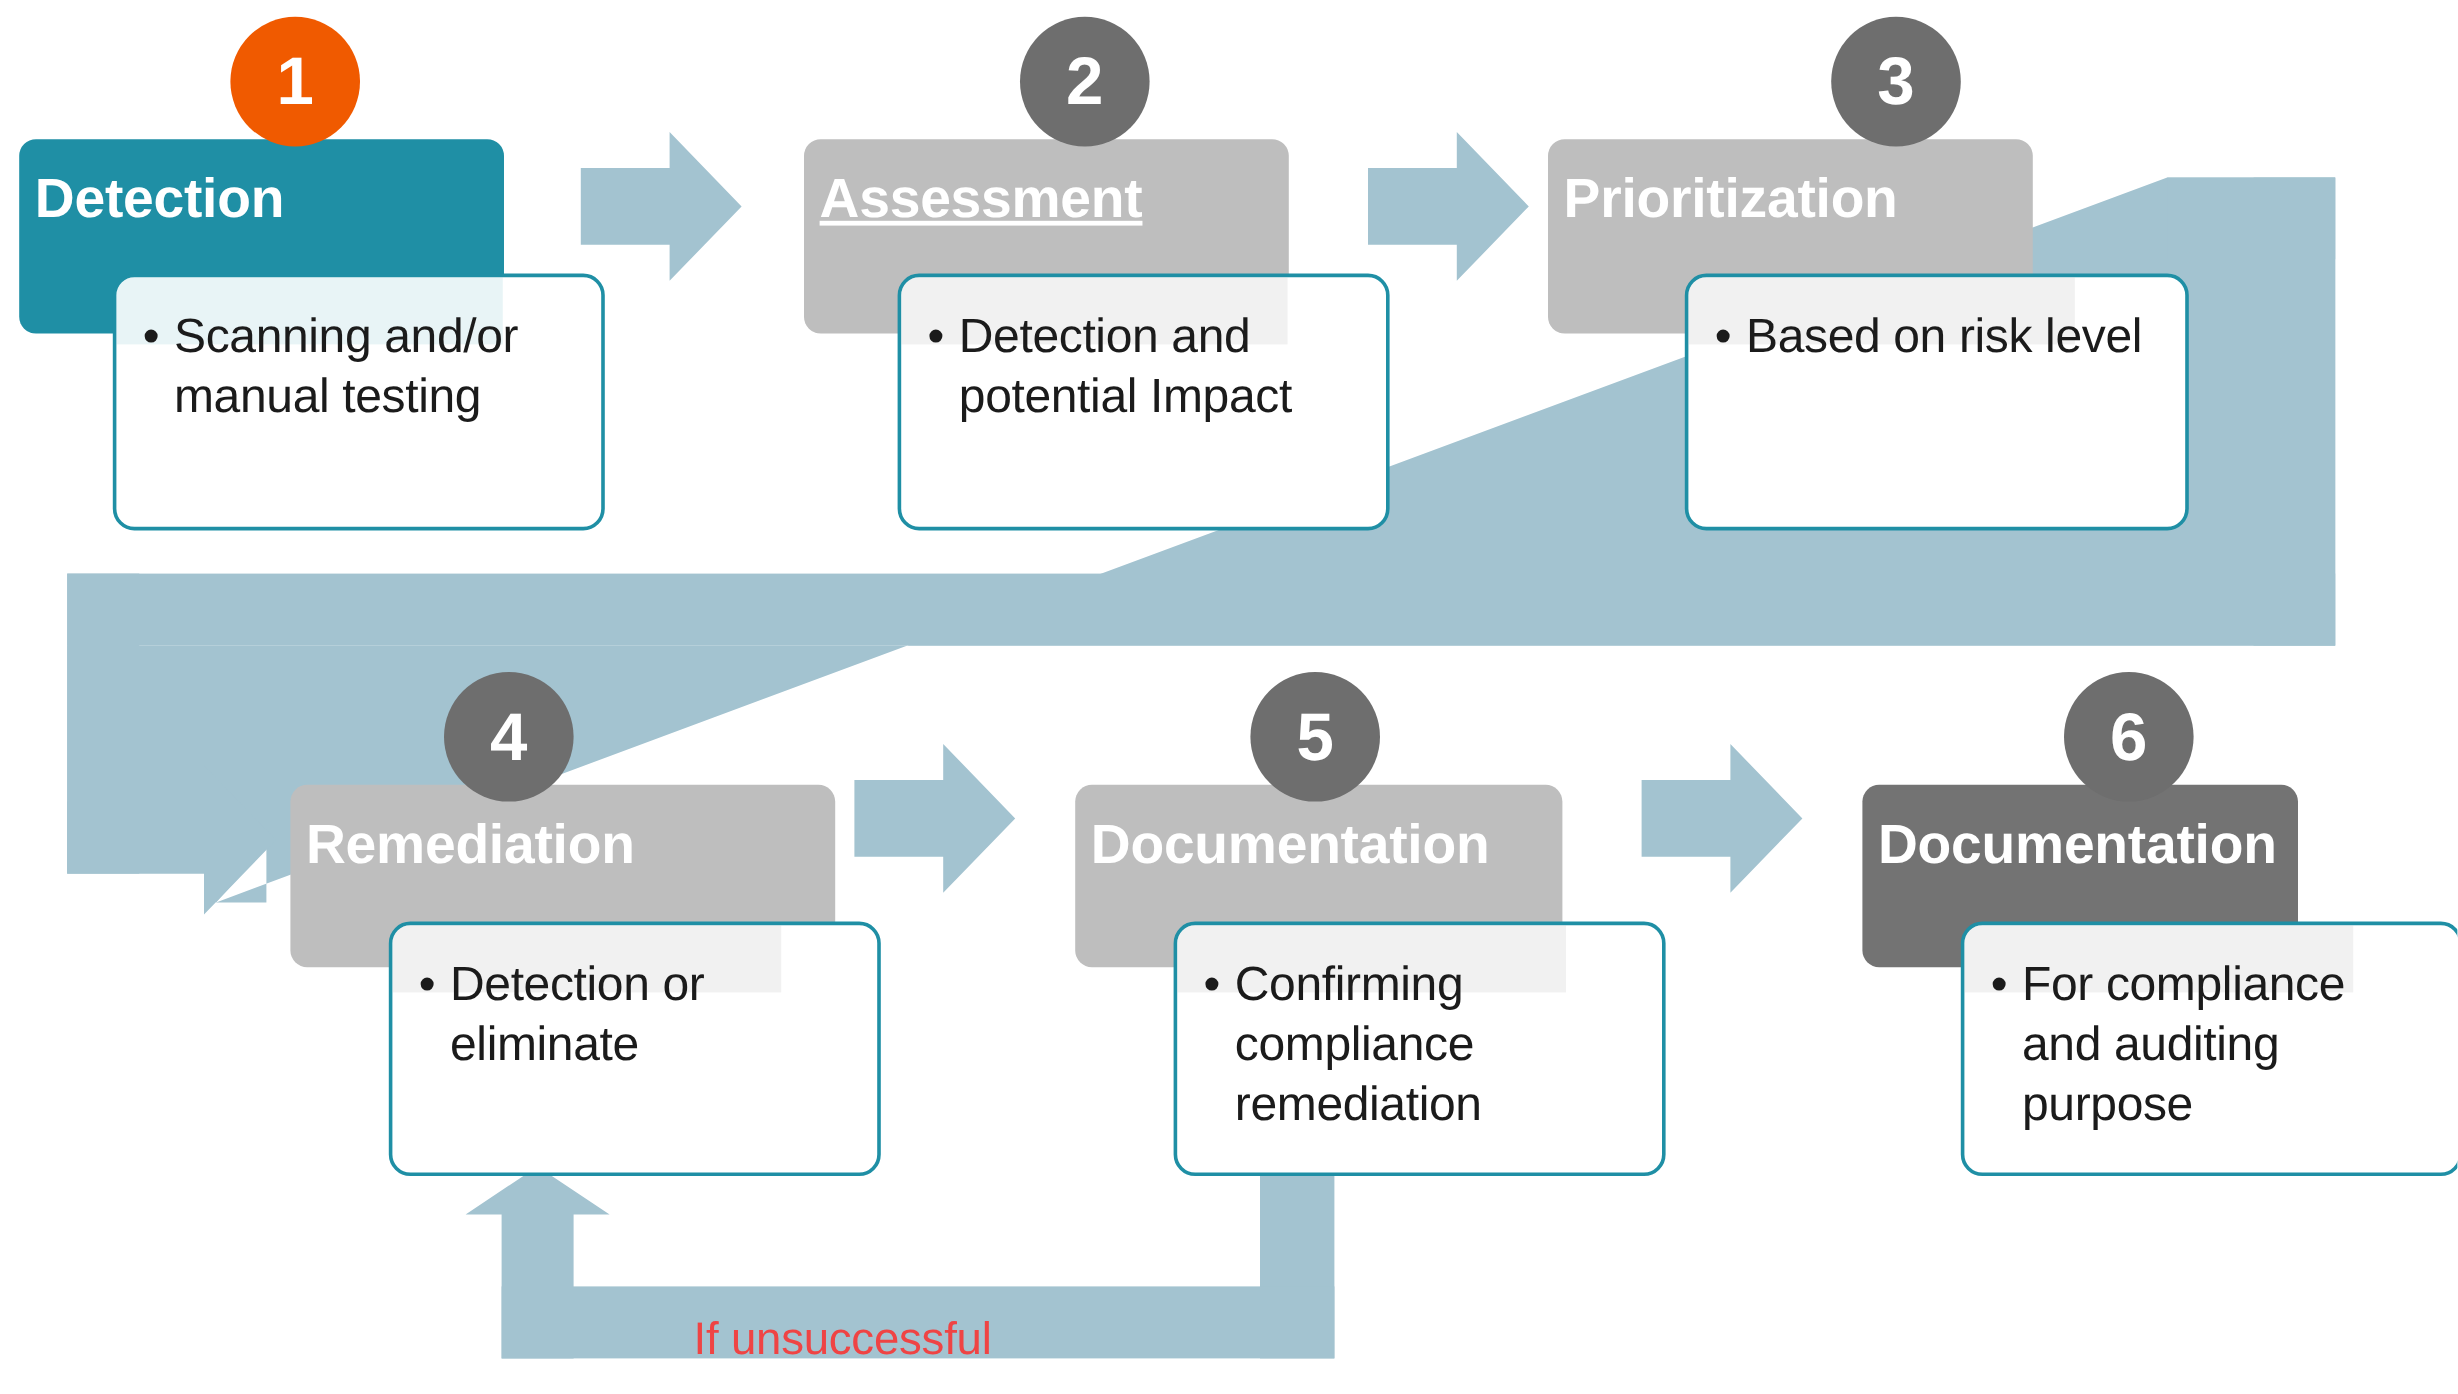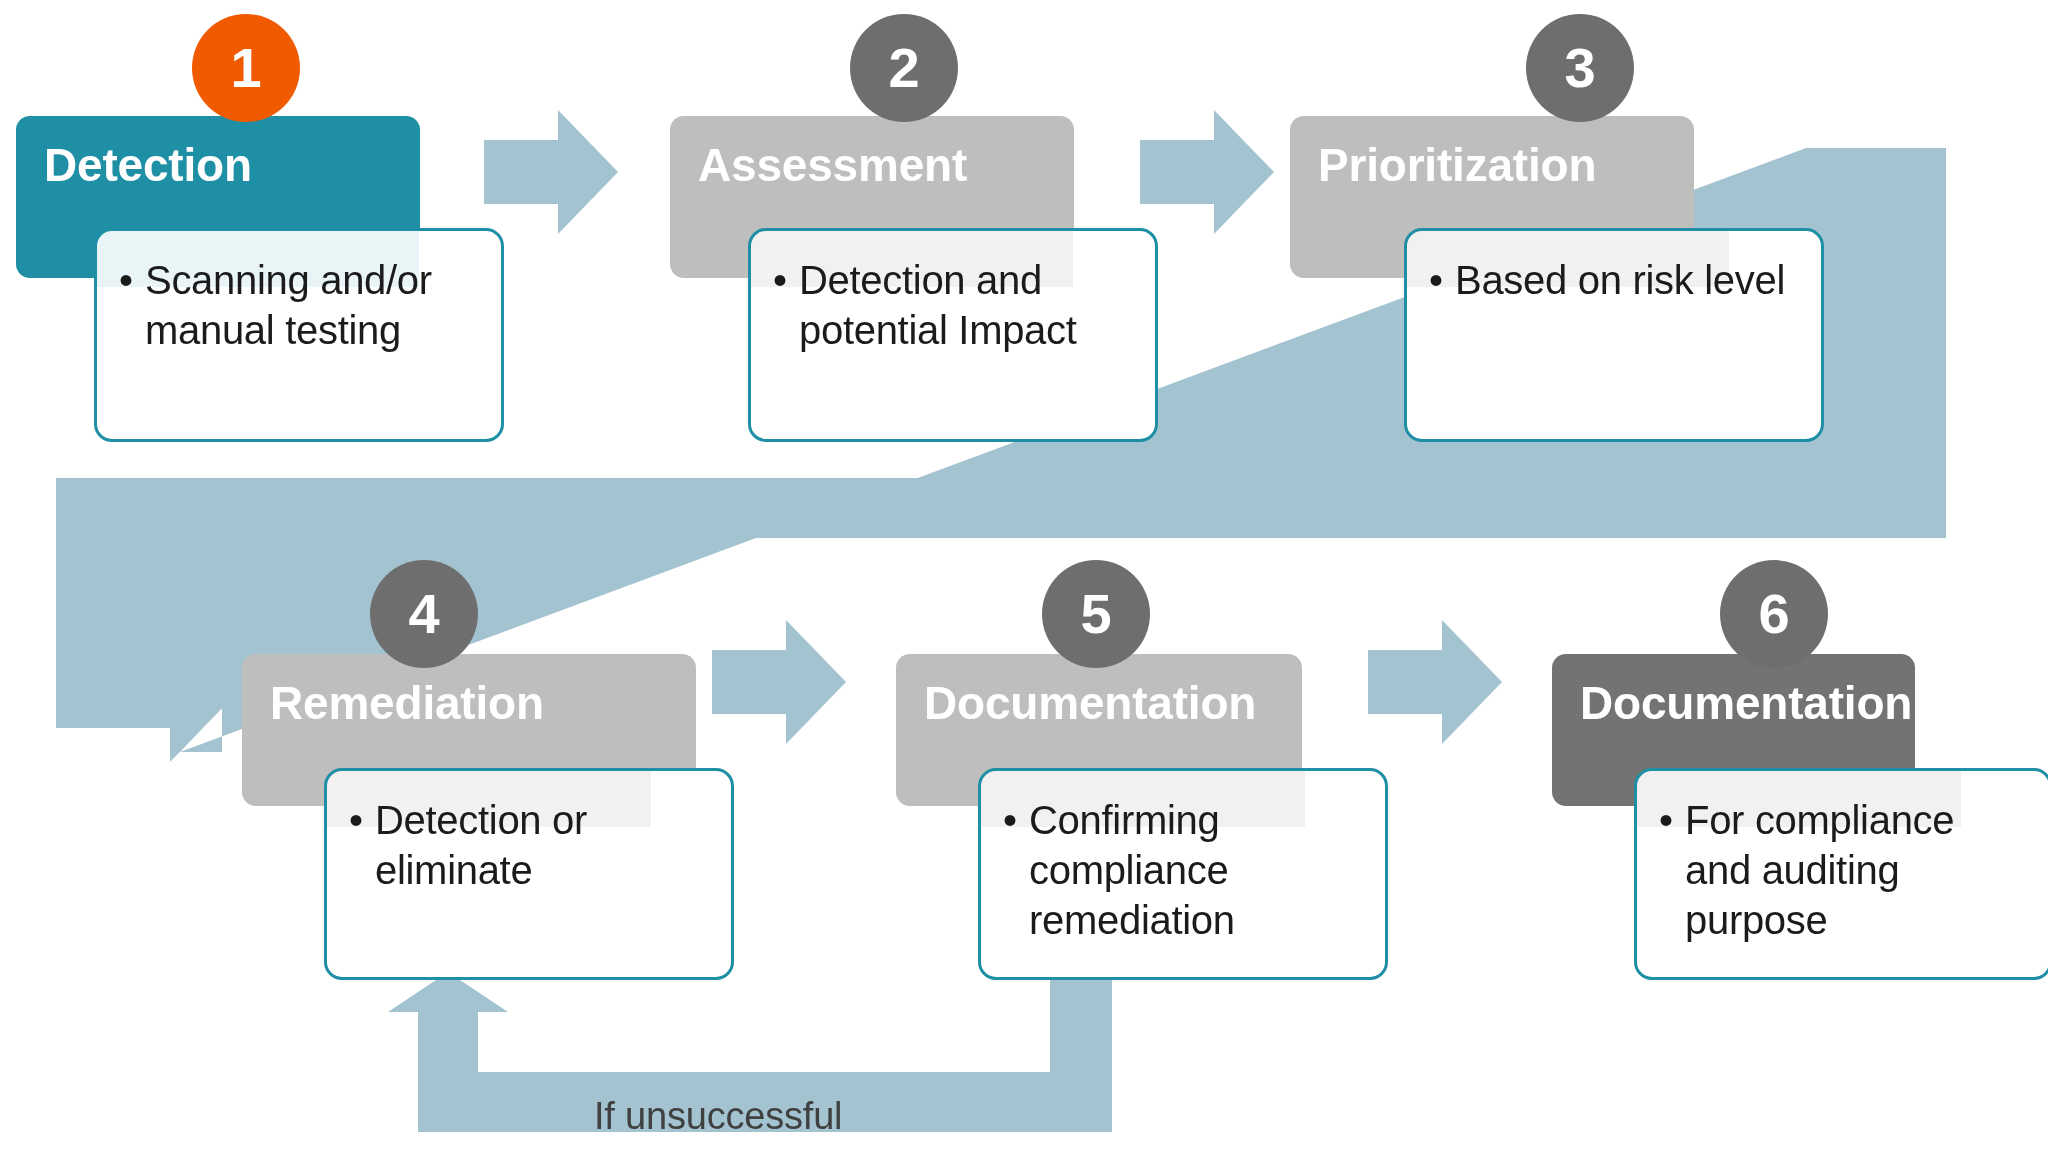--- a/index.html
+++ b/index.html
@@ -37,21 +37,21 @@
     border-radius: 14px;
     box-sizing: border-box;
     display: flex;
     align-items: flex-start;
     color: #ffffff;
     font-weight: bold;
     letter-spacing: -0.2px;
     white-space: nowrap;
   }
   .step-header-label {
-    padding: 26px 0 0 28px;
+    padding: 26px 0 0 13px;
     font-size: 46px;
     line-height: 1;
   }
   .badge {
     position: absolute;
     width: 108px;
     height: 108px;
     border-radius: 50%;
     display: flex;
     align-items: center;
@@ -104,24 +104,23 @@
     pointer-events: none;
   }
   .card-wash.teal {
     background: rgba(31,143,165,0.10);
   }
 
   .loop-label {
     position: absolute;
     z-index: 3;
     font-size: 38px;
-    color: #404040;
+    color: #ef4444;
     letter-spacing: -0.2px;
     white-space: nowrap;
-    margin-left: 16px;
   }
 </style>
 </head>
 <body>
 
 <div id="canvas">
 
   <svg id="connectors" viewBox="0 0 2048 1162">
 
     <path fill="#A3C3D0" d="M 484,140 L 558,140 L 558,110 L 618,172 L 558,234 L 558,204 L 484,204 Z"></path>
@@ -158,21 +157,21 @@
       <div class="card-inner">
         <div class="bullet-row">
           <span class="bullet-dot">•</span>
           <span class="bullet-text">Scanning and/or manual testing</span>
         </div>
       </div>
     </div>
   </div>
 
   <div class="step">
-    <div class="step-header" style="left:670px; top:116px; width:404px; height:162px; background:#BEBEBE;">
+    <div class="step-header" style="left:670px; top:116px; width:404px; height:162px; background:#BEBEBE;text-decoration:underline;">
       <span class="step-header-label">Assessment</span>
     </div>
     <div class="badge" style="left:850px; top:14px; background:#6E6E6E;">
       <span>2</span>
     </div>
     <div class="card" style="left:748px; top:228px; width:410px; height:214px;">
       <div class="card-wash" style="width:322px;"></div>
       <div class="card-inner">
         <div class="bullet-row">
           <span class="bullet-dot">•</span>

